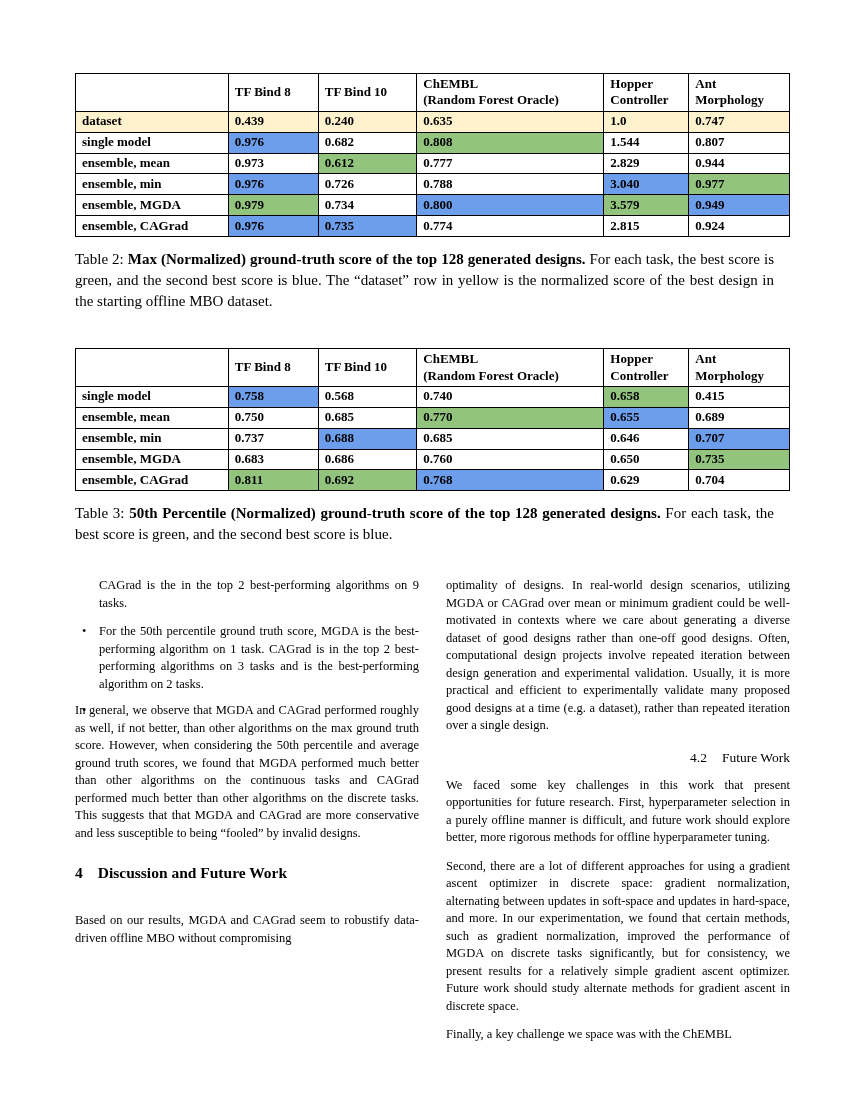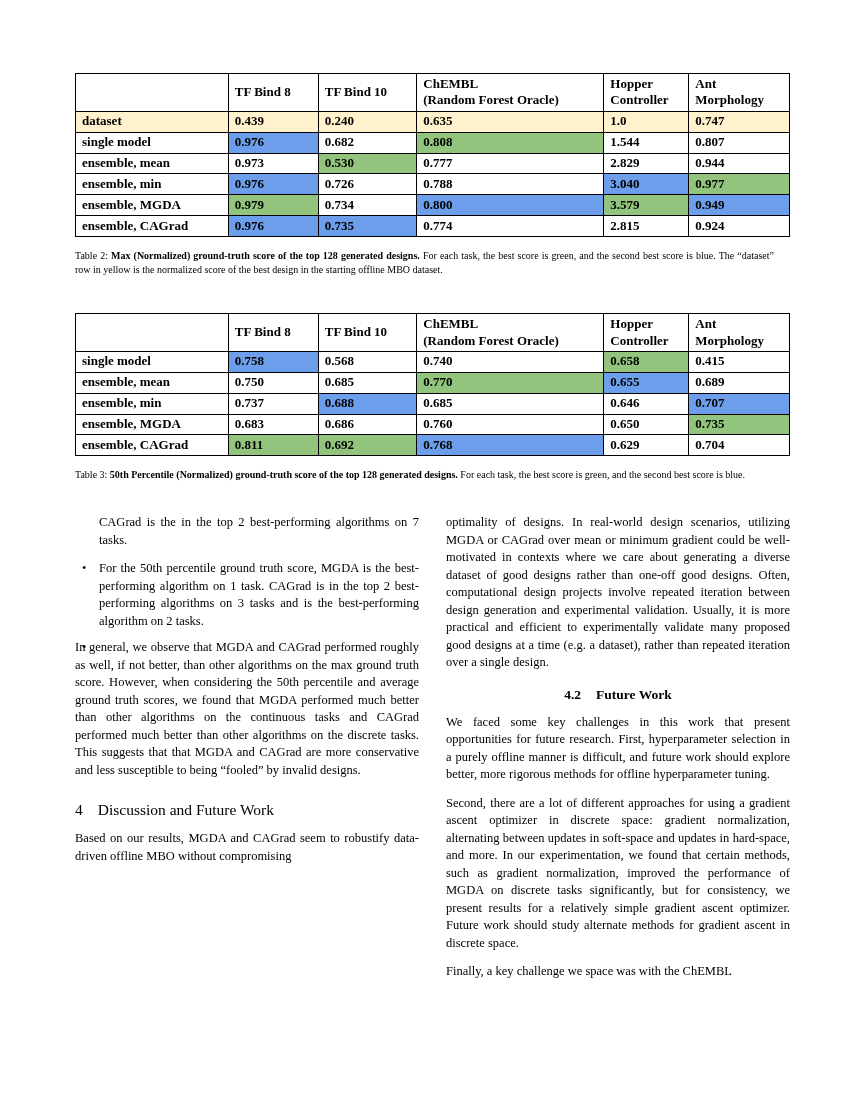--- a/index.html
+++ b/index.html
@@ -22,37 +22,37 @@
   }
   table.results thead th { white-space:pre-line; }
   col.c0{width:21.4%} col.c1{width:12.6%} col.c2{width:13.8%}
   col.c3{width:26.2%} col.c4{width:11.9%} col.c5{width:14.1%}
   .hl-g { background:var(--hl-green);margin-left:48px; }
   .hl-b { background:var(--hl-blue); }
   .hl-y { background:var(--hl-yellow); }
 
   
   p.caption {
-    font-size:10px; line-height:1.4; text-align:justify;
+    font-size:15px; line-height:1.4; text-align:justify;
     margin:12px 16px 0 0;
   }
   .tbl-gap { height:36px; }
 
   
   .columns { display:flex; gap:27px; margin-top:32px; }
   .col { flex:1 1 0; font-size:12.5px; line-height:1.4; text-align:justify; }
   .col p { margin:0 0 11px 0; }
   .continuation { padding-left:24px; margin-bottom:9px; }
   .bullet-item { position:relative; padding-left:24px; margin-bottom:9px; }
   .bullet-item .bullet { position:absolute; left:7px; top:0; }
   h2.sec {
-    font-size:15.5px; font-weight:normal; margin:20px 0 9px 0; text-align:left;
+    font-size:15.5px; font-weight:bold; margin:20px 0 28px 0; text-align:left;
   }
   h3.subsec {
-    font-size:13.5px; font-weight:bold; margin:14px 0 9px 0; text-align:center;
+    font-size:13.5px; font-weight:normal; margin:14px 0 9px 0; text-align:right;
   }
   .hnum { margin-right:15px; }
 </style>
 </head>
 <body>
 
 <div class="page">
 
   <table class="results" id="table2">
       <colgroup>
@@ -89,21 +89,21 @@
           <th>single model</th>
           <td class="hl-b">0.976</td>
           <td>0.682</td>
           <td class="hl-g">0.808</td>
           <td>1.544</td>
           <td>0.807</td>
         </tr>
         <tr>
           <th>ensemble, mean</th>
           <td>0.973</td>
-          <td class="hl-g">0.530</td>
+          <td class="hl-g">0.612</td>
           <td>0.777</td>
           <td>2.829</td>
           <td>0.944</td>
         </tr>
         <tr>
           <th>ensemble, min</th>
           <td class="hl-b">0.976</td>
           <td>0.726</td>
           <td>0.788</td>
           <td class="hl-b">3.040</td>
@@ -196,21 +196,21 @@
           <td>0.704</td>
         </tr>
       </tbody>
     </table>
 
   <p class="caption"><span>Table 3: </span><b>50th Percentile (Normalized) ground-truth score of the top 128 generated designs.</b><span> For each task, the best score is green, and the second best score is blue.</span></p>
 
   <div class="columns">
 
     <div class="col">
-      <p class="continuation">CAGrad is the in the top 2 best-performing algorithms on 7 tasks.</p>
+      <p class="continuation">CAGrad is the in the top 2 best-performing algorithms on 9 tasks.</p>
 
       <div class="bullet-item">
         <span class="bullet">•</span>
         <span>For the 50th percentile ground truth score, MGDA is the best-performing algorithm on 1 task. CAGrad is in the top 2 best-performing algorithms on 3 tasks and is the best-performing algorithm on 2 tasks.</span>
       </div>
 
       <div class="bullet-item">
         <span class="bullet">•</span>
       </div>
 

